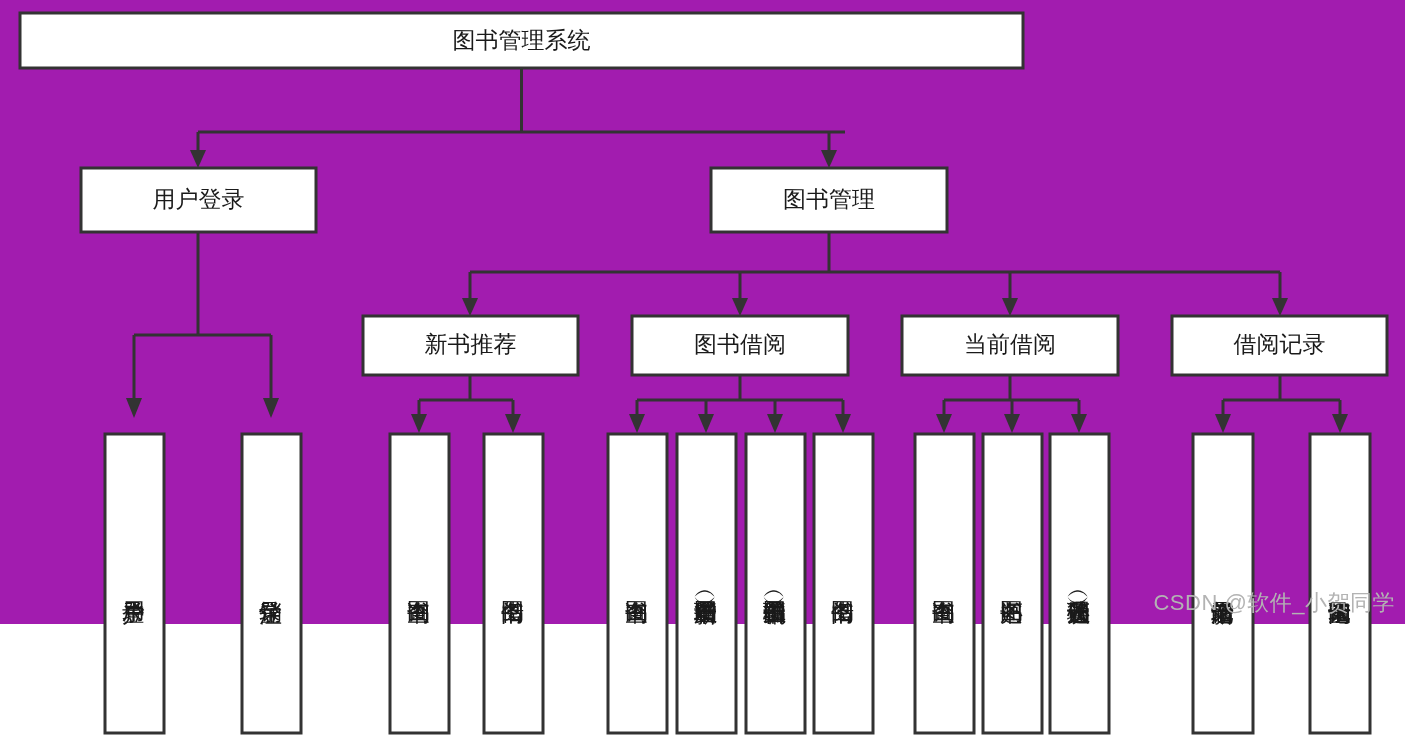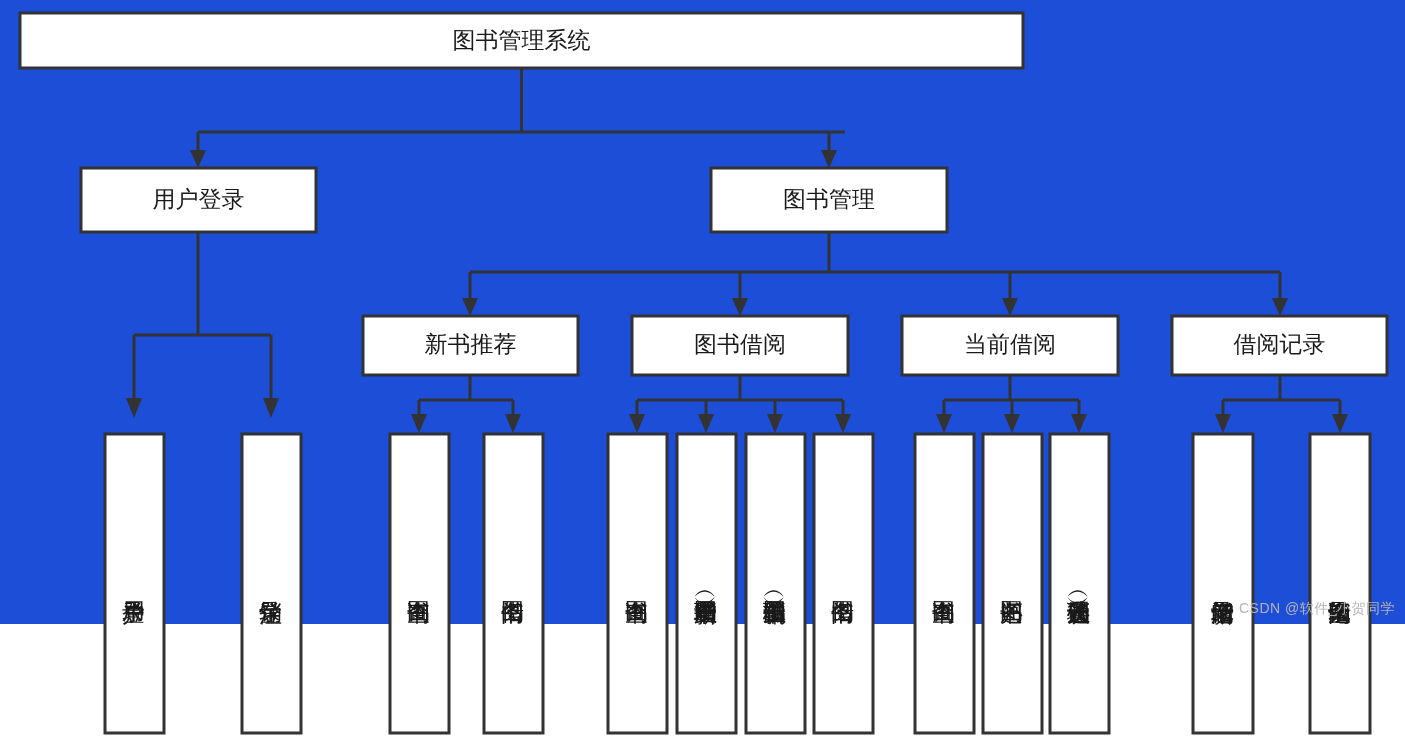--- a/index.html
+++ b/index.html
@@ -10,21 +10,21 @@
   body {
     width: 1405px;
     height: 747px;
     font-family: "Liberation Sans", "DejaVu Sans", sans-serif;
     overflow: hidden;
   }
   #diagram-root {
     position: relative;
     width: 1405px;
     height: 624px;
-    background: #1d4ed8;
+    background: #a21caf;
   }
   svg#flowchart {
     position: absolute;
     left: 0;
     top: 0;
     width: 1405px;
     height: 747px;
     display: block;
   }
   .node-box {
@@ -56,21 +56,21 @@
     text-anchor: middle;
     dominant-baseline: central;
     writing-mode: vertical-rl;
     glyph-orientation-vertical: 0;
   }
   .watermark {
     position: absolute;
     right: 10px;
     bottom: 6px;
     font-family: "Liberation Sans", "DejaVu Sans", sans-serif;
-    font-size: 14px;
+    font-size: 22px;
     color: #b3b3b3;
     white-space: nowrap;
     user-select: none;
     letter-spacing: 0.5px;
   }
 </style>
 </head>
 <body>
 
 <div id="diagram-root">

